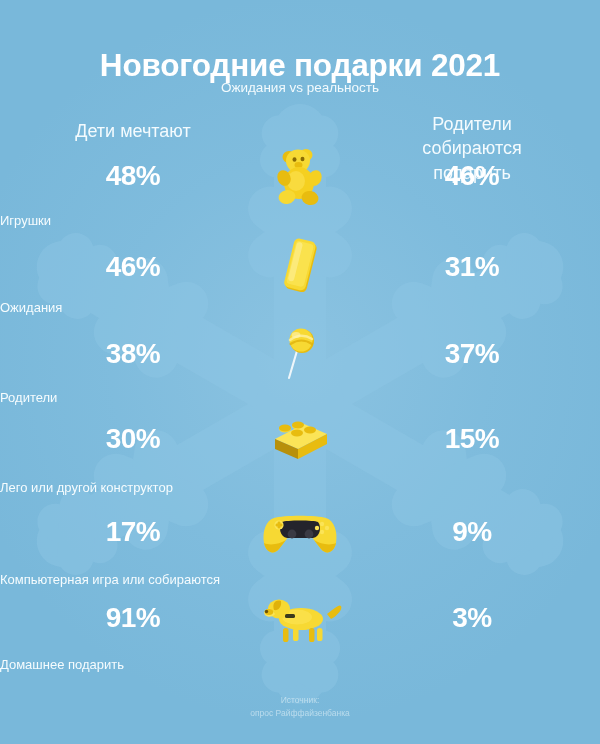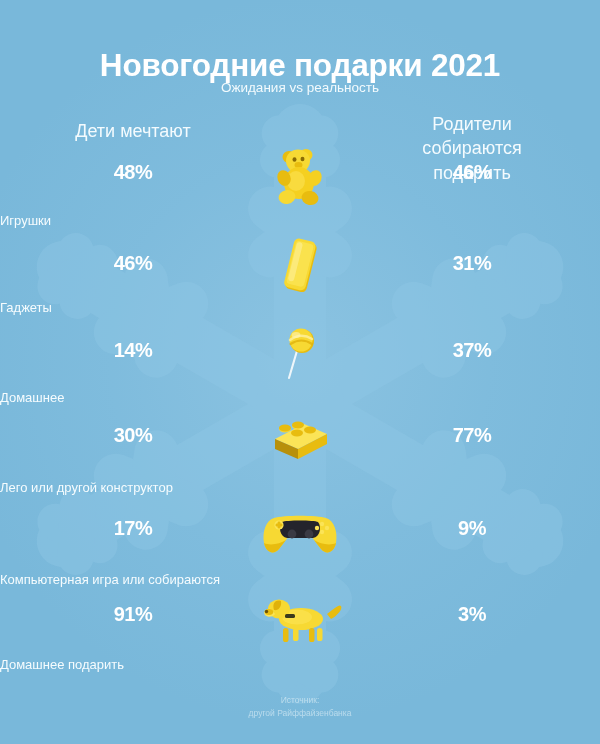--- a/index.html
+++ b/index.html
@@ -85,21 +85,21 @@
   .row {
     position: absolute;
     left: 0;
     width: 100%;
     height: 0;
   }
   .pct {
     position: absolute;
     top: 0;
     color: #ffffff;
-    font-size: 20px;
+    font-size: 28px;
     font-weight: bold;
     text-align: center;
     letter-spacing: -0.5px;
     line-height: 1;
   }
   .pct.left  { left: 53px;  width: 160px; }
   .pct.right { left: 392px; width: 160px; }
 
   .icon-wrap {
     position: absolute;
@@ -199,42 +199,42 @@
       <div class="icon-wrap" style="top:-16px;height:58px">
         <svg width="46" height="58" viewBox="0 0 46 58">
           <g transform="rotate(14 23 29)">
             <rect x="13" y="4" width="22" height="50" rx="5" fill="#e8bc0f"></rect>
             <rect x="11.5" y="2.5" width="22" height="50" rx="5" fill="#f7d933"></rect>
             <rect x="13.5" y="5" width="18" height="44" rx="3.5" fill="#fbe457" opacity=".75"></rect>
             <rect x="14.5" y="6" width="6" height="40" rx="3" fill="#fdf0a0" opacity=".55"></rect>
           </g>
         </svg>
       </div>
-      <div class="cat-label" style="top:47px">Гаджеты</div>
+      <div class="cat-label" style="top:47px">Ожидания</div>
     </div>
 
     <div class="row" style="top:340px">
-      <div class="pct left">14%</div>
+      <div class="pct left">38%</div>
       <div class="pct right">37%</div>
       <div class="icon-wrap" style="top:-14px;height:56px">
         <svg width="44" height="56" viewBox="0 0 44 56">
           <line x1="21" y1="18" x2="11" y2="52" stroke="#eef6fa" stroke-width="2.1" stroke-linecap="round"></line>
           <circle cx="24" cy="15" r="12" fill="#e8bc0f"></circle>
           <circle cx="23" cy="14" r="11.5" fill="#f7d933"></circle>
           <path d="M12 14 Q23 6 34 13" stroke="#fdf0a0" stroke-width="2.6" fill="none" stroke-linecap="round" opacity=".8"></path>
           <path d="M12.5 18 Q23.5 11 34 18" stroke="#e0b20b" stroke-width="2.2" fill="none" stroke-linecap="round" opacity=".8"></path>
           <ellipse cx="18" cy="9" rx="4.5" ry="3" fill="#fff5b8" opacity=".6"></ellipse>
         </svg>
       </div>
-      <div class="cat-label" style="top:50px">Домашнее</div>
+      <div class="cat-label" style="top:50px">Родители</div>
     </div>
 
     <div class="row" style="top:425px">
       <div class="pct left">30%</div>
-      <div class="pct right">77%</div>
+      <div class="pct right">15%</div>
       <div class="icon-wrap" style="top:-10px;height:52px">
         <svg width="66" height="50" viewBox="0 0 66 50">
           <ellipse cx="18" cy="12" rx="6" ry="3.4" fill="#f7d933"></ellipse>
           <ellipse cx="31" cy="9" rx="6" ry="3.4" fill="#f7d933"></ellipse>
           <ellipse cx="30" cy="17" rx="6" ry="3.4" fill="#f7d933"></ellipse>
           <ellipse cx="43" cy="14" rx="6" ry="3.4" fill="#f7d933"></ellipse>
           <path d="M8 22 L37 7 L60 17 L31 32 Z" fill="#fbe457"></path>
           <path d="M8 22 L31 32 L31 42 L8 32 Z" fill="#b8900a"></path>
           <path d="M31 32 L60 17 L60 27 L31 42 Z" fill="#e8bc0f"></path>
           <ellipse cx="18" cy="11" rx="6" ry="3.4" fill="#e8bc0f"></ellipse>
@@ -288,16 +288,16 @@
           <rect x="26" y="36" width="5.5" height="14" rx="2.6" fill="#e8bc0f"></rect>
           <rect x="36" y="36" width="5.5" height="13" rx="2.6" fill="#f7d933"></rect>
           <rect x="52" y="36" width="5.5" height="14" rx="2.6" fill="#e8bc0f"></rect>
           <rect x="60" y="36" width="5.5" height="13" rx="2.6" fill="#f7d933"></rect>
         </svg>
       </div>
       <div class="cat-label" style="top:53px">Домашнее подарить</div>
     </div>
 
     <div class="source">Источник:
-другой Райффайзенбанка</div>
+опрос Райффайзенбанка</div>
 
   </div>
 </div>
 
 </body></html>

